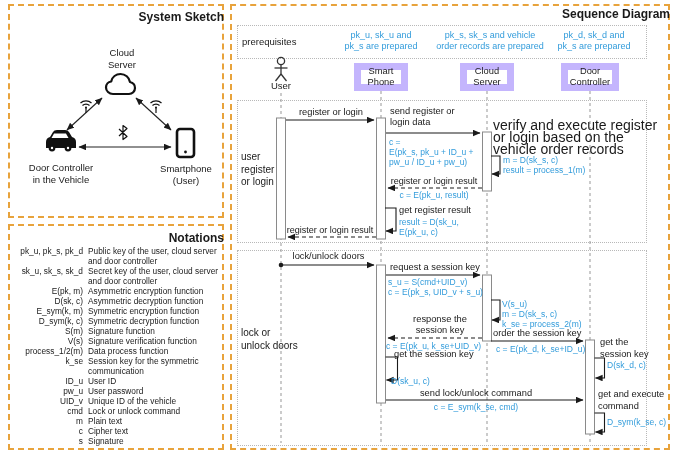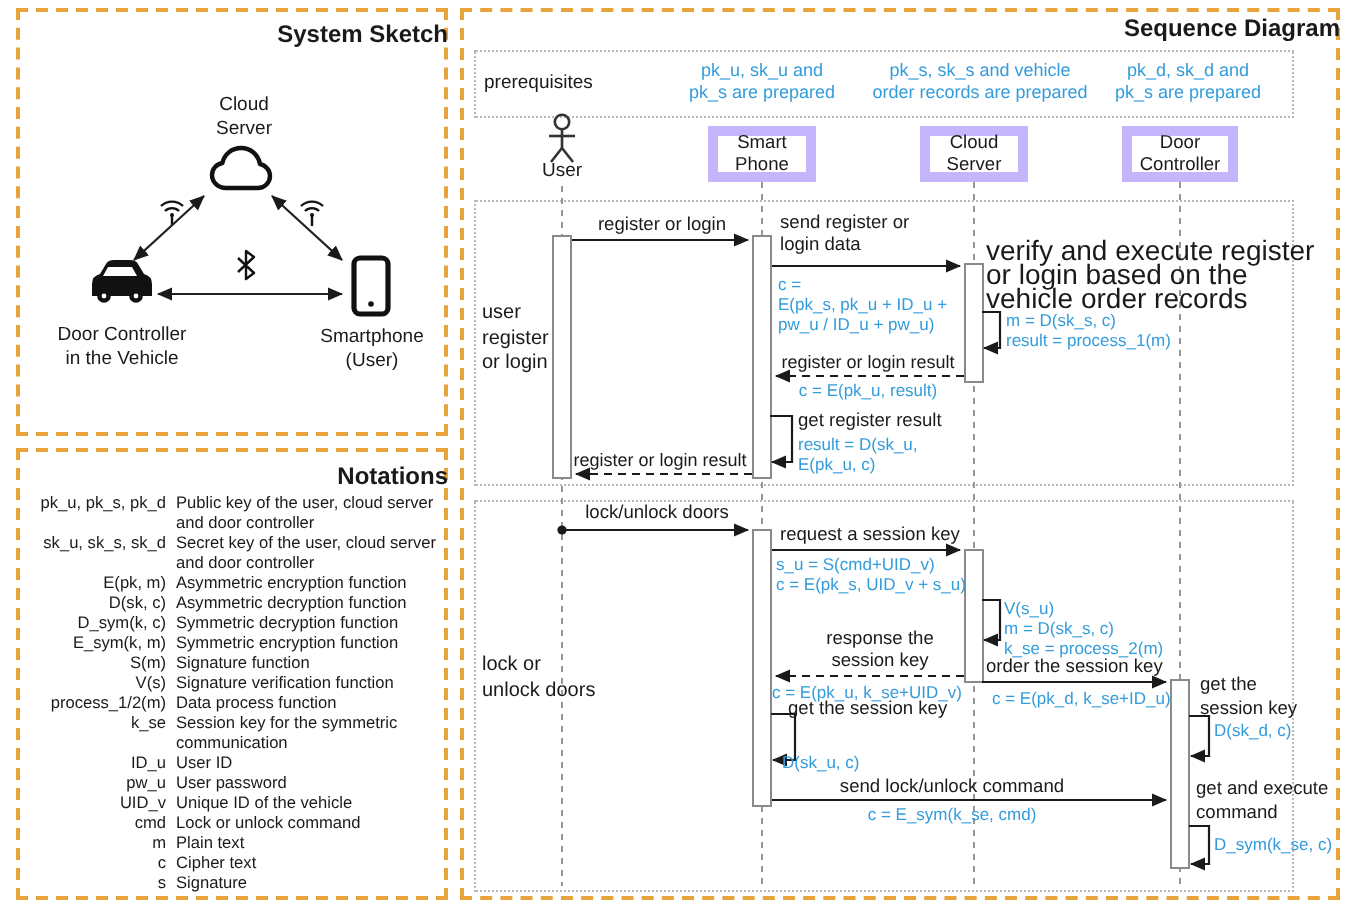--- a/index.html
+++ b/index.html
@@ -11,21 +11,21 @@
   body{font-family:"Liberation Sans",sans-serif;color:var(--ink);background:#fff}
   #stage{position:relative;width:674px;height:454px;background:#fff;overflow:hidden}
   .panel{position:absolute;border:2px dashed var(--orange);background:#fff}
   .ptitle{position:absolute;font-weight:bold;font-size:12px;text-align:right;white-space:nowrap}
   .dotbox{position:absolute;border:1px dotted #b8b8b8}
   .msg{position:absolute;font-size:9.3px;line-height:11px;color:var(--ink);white-space:pre-line}
   .note{position:absolute;font-size:14px;line-height:11.8px;color:var(--ink);white-space:pre-line}
   .code{position:absolute;font-size:8.5px;line-height:10px;color:var(--blue);white-space:pre-line}
   .center{text-align:center}
   .nowrap{white-space:nowrap}
-  .actor{position:absolute;border:5px solid #c4b5fd;background:#fff;display:flex;align-items:center;justify-content:center;
+  .actor{position:absolute;border:7px solid #c4b5fd;background:#fff;display:flex;align-items:center;justify-content:center;
          font-size:9.3px;line-height:11px;text-align:center;white-space:pre-line}
   .bluenote{position:absolute;color:var(--blue);font-size:9px;line-height:11px;text-align:center;white-space:pre-line}
   .seclab{position:absolute;font-size:10px;line-height:12.5px;white-space:pre-line}
   .sketchlab{position:absolute;font-size:9.5px;line-height:11.5px;text-align:center;white-space:pre-line}
   .ntable{position:absolute;left:10px;top:246px;width:212px;font-size:8.3px;line-height:10px}
   .nrow{display:flex}
   .nsym{width:78px;text-align:right;padding-right:5px;flex:none}
   .ndesc{flex:1}
   svg{position:absolute;left:0;top:0}
 </style>
@@ -152,26 +152,26 @@
       </div>
     <div class="nrow">
         <div class="nsym">E(pk, m)</div>
         <div class="ndesc">Asymmetric encryption function</div>
       </div>
     <div class="nrow">
         <div class="nsym">D(sk, c)</div>
         <div class="ndesc">Asymmetric decryption function</div>
       </div>
     <div class="nrow">
+        <div class="nsym">E_sym(k, m)</div>
+        <div class="ndesc">Symmetric encryption function</div>
+      </div>
+    <div class="nrow">
         <div class="nsym">D_sym(k, c)</div>
         <div class="ndesc">Symmetric decryption function</div>
-      </div>
-    <div class="nrow">
-        <div class="nsym">E_sym(k, m)</div>
-        <div class="ndesc">Symmetric encryption function</div>
       </div>
     <div class="nrow">
         <div class="nsym">S(m)</div>
         <div class="ndesc">Signature function</div>
       </div>
     <div class="nrow">
         <div class="nsym">V(s)</div>
         <div class="ndesc">Signature verification function</div>
       </div>
     <div class="nrow">

